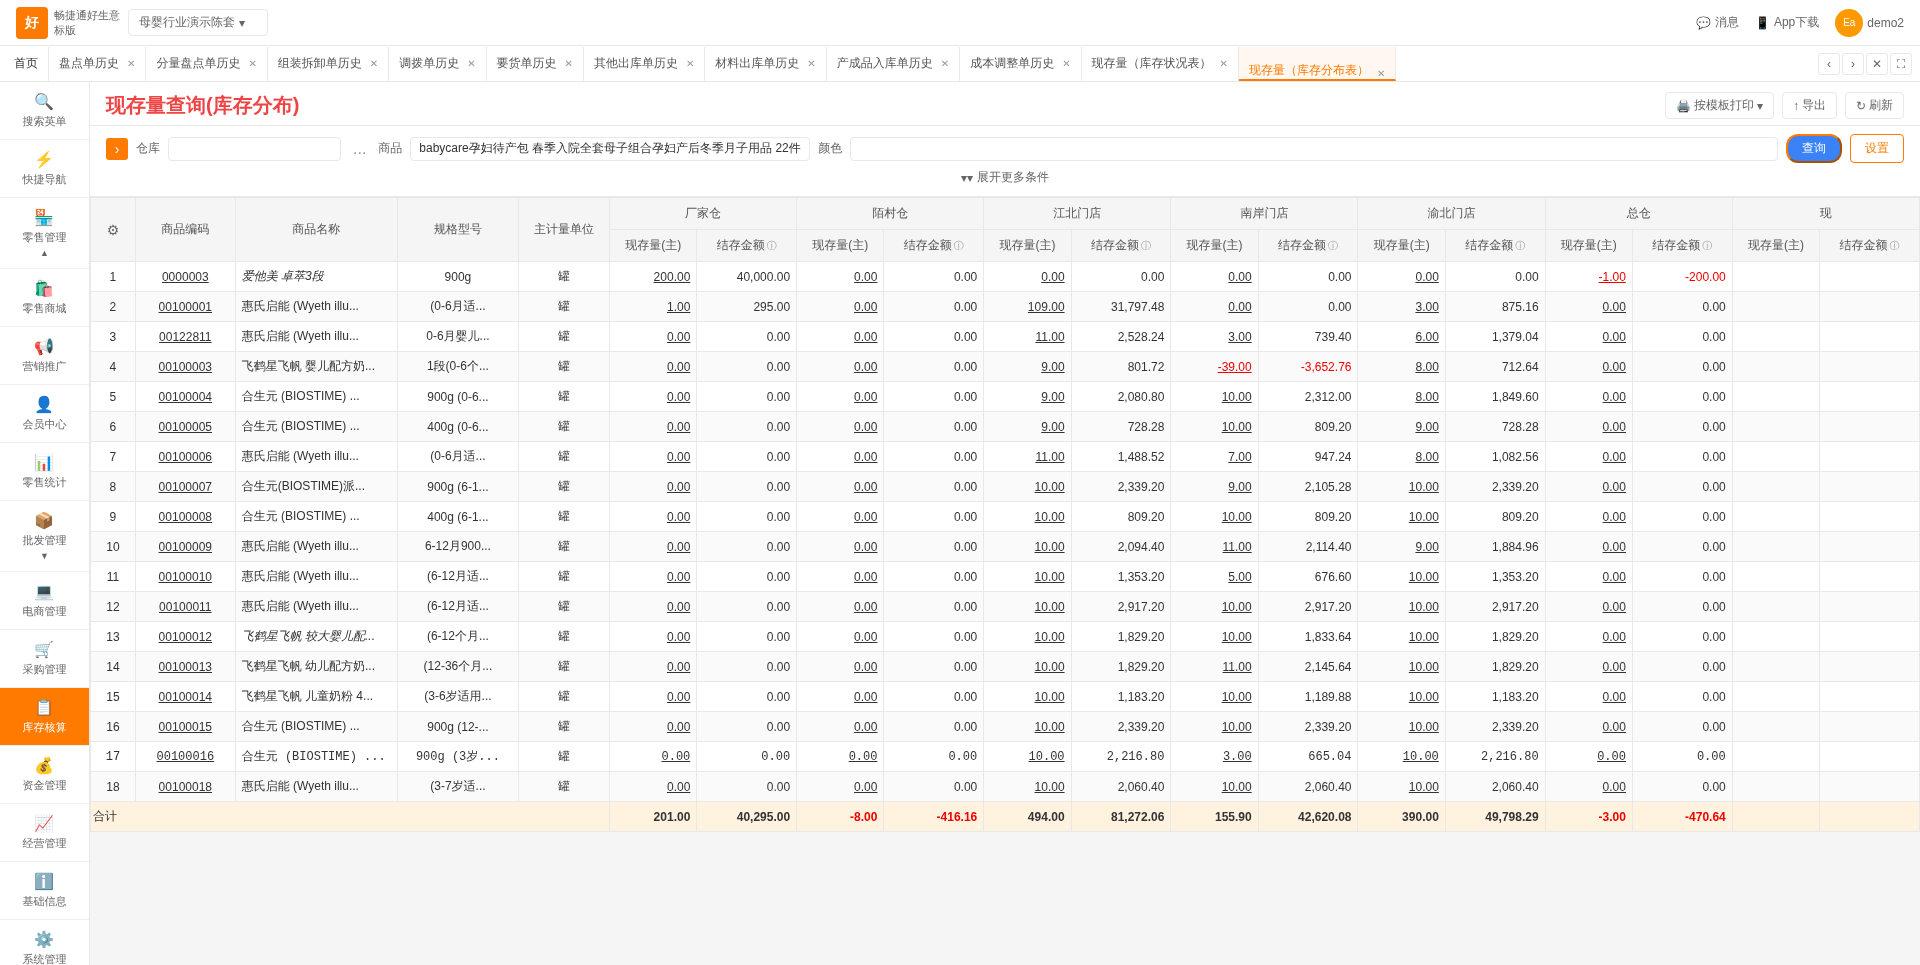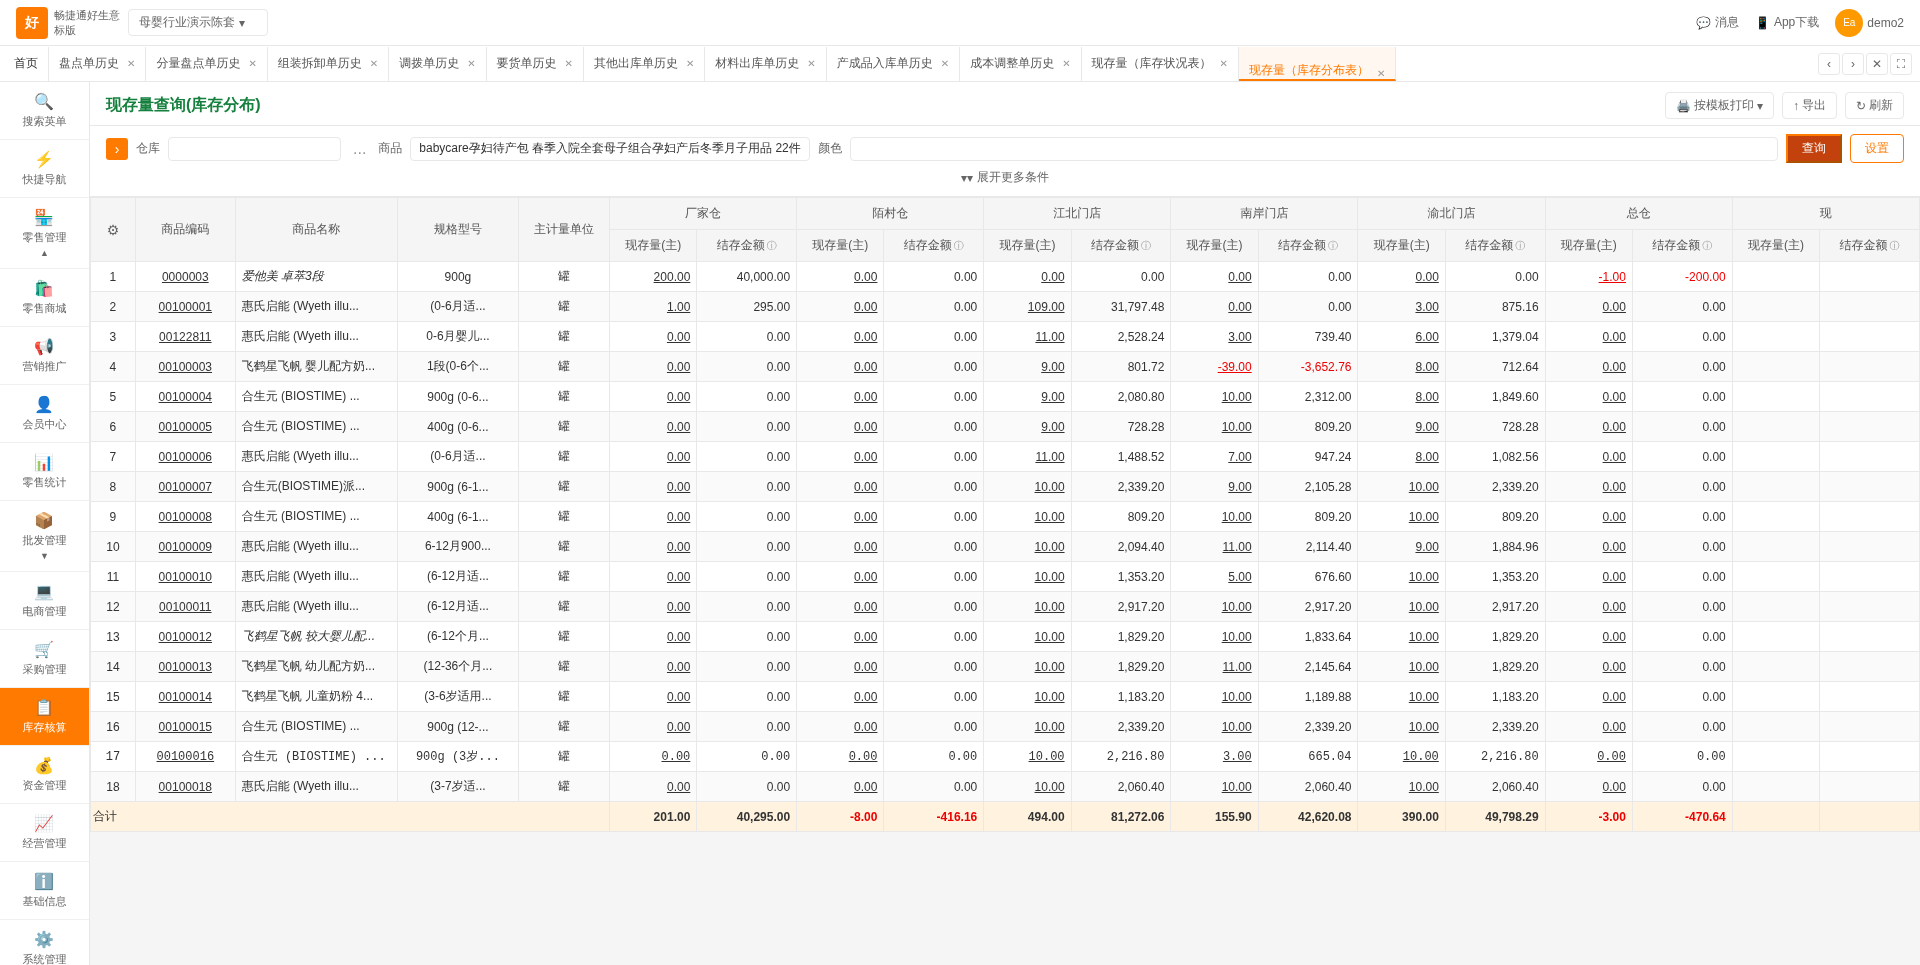--- a/index.html
+++ b/index.html
@@ -36,24 +36,24 @@
     .sidebar-item.active { background: #ff7a00; color: #fff; }
     .sidebar-item .s-icon { font-size: 16px; }
     .sidebar-item.has-sub { position: relative; }
     .sidebar-item.has-sub .arrow { font-size: 9px; }
 
     
     .content-area { flex: 1; overflow: hidden; display: flex; flex-direction: column; background: #f5f5f5; }
 
     
     .page-header { background: #fff; padding: 10px 16px 6px; display: flex; align-items: center; justify-content: space-between; border-bottom: 1px solid #e8e8e8; }
-    .page-title { font-size: 16px; font-weight: 600; color: #15803d; }
+    .page-title { font-size: 20px; font-weight: 600; color: #ef4444; }
     .page-actions { display: flex; gap: 8px; align-items: center; }
     .btn-action { display: flex; align-items: center; gap: 3px; padding: 4px 10px; border: 1px solid #e8e8e8; border-radius: 4px; cursor: pointer; background: #fff; font-size: 12px; color: #666; }
-    .btn-orange { background: #c2410c; color: #fff; border-color: #ff7a00; border-radius: 0; padding: 3px 14px; font-size: 12px; cursor: pointer; }
+    .btn-orange { background: #3b82f6; color: #fff; border-color: #ff7a00; border-radius: 12px; padding: 3px 14px; font-size: 12px; cursor: pointer; }
     .btn-orange-outline { background: #fff; color: #ff7a00; border: 1px solid #ff7a00; border-radius: 4px; padding: 5px 14px; font-size: 12px; cursor: pointer; }
 
     
     .filter-area { background: #fff; padding: 8px 16px; border-bottom: 1px solid #e8e8e8; }
     .filter-row { display: flex; align-items: center; gap: 8px; margin-bottom: 4px; }
     .expand-icon { width: 22px; height: 22px; background: #ff7a00; border-radius: 3px; display: flex; align-items: center; justify-content: center; color: #fff; cursor: pointer; font-size: 14px; flex-shrink: 0; }
     .filter-label { color: #666; font-size: 12px; white-space: nowrap; }
     .filter-input { border: 1px solid #e8e8e8; border-radius: 4px; padding: 4px 8px; font-size: 12px; color: #333; background: #fff; min-width: 80px; }
     .filter-input-long { min-width: 380px; }
     .filter-dots { color: #999; font-size: 16px; cursor: pointer; padding: 0 4px; }

